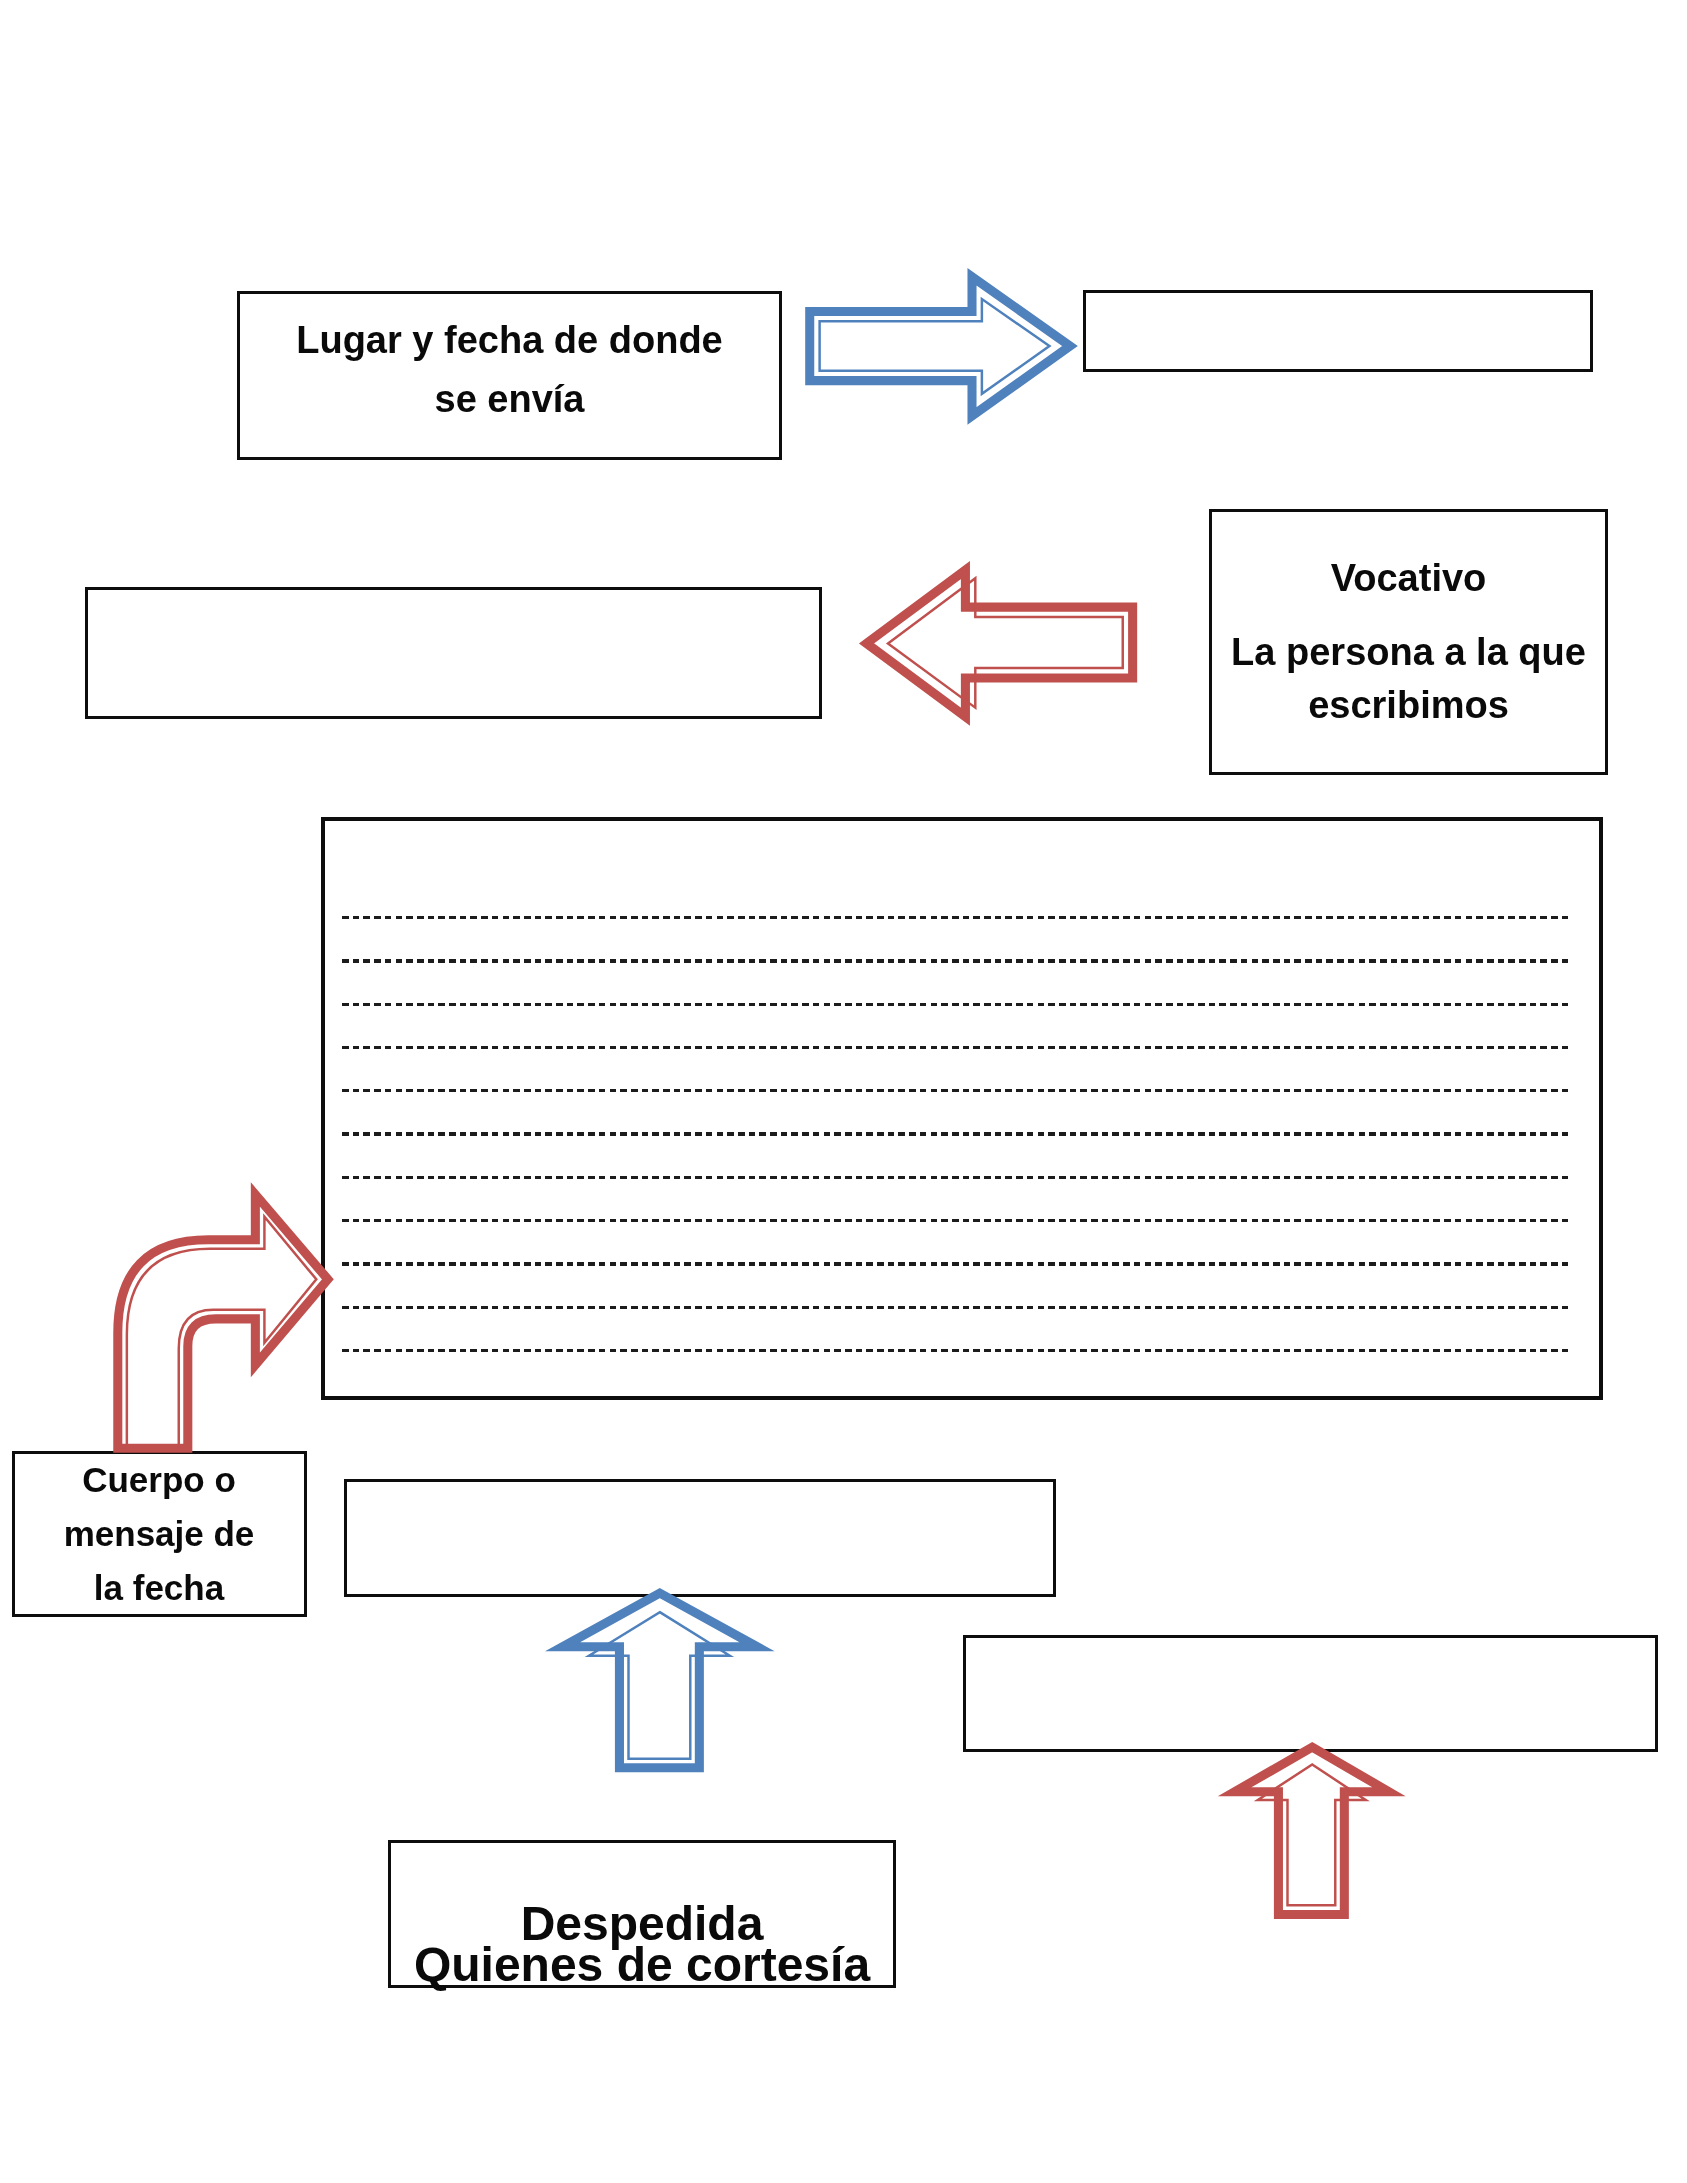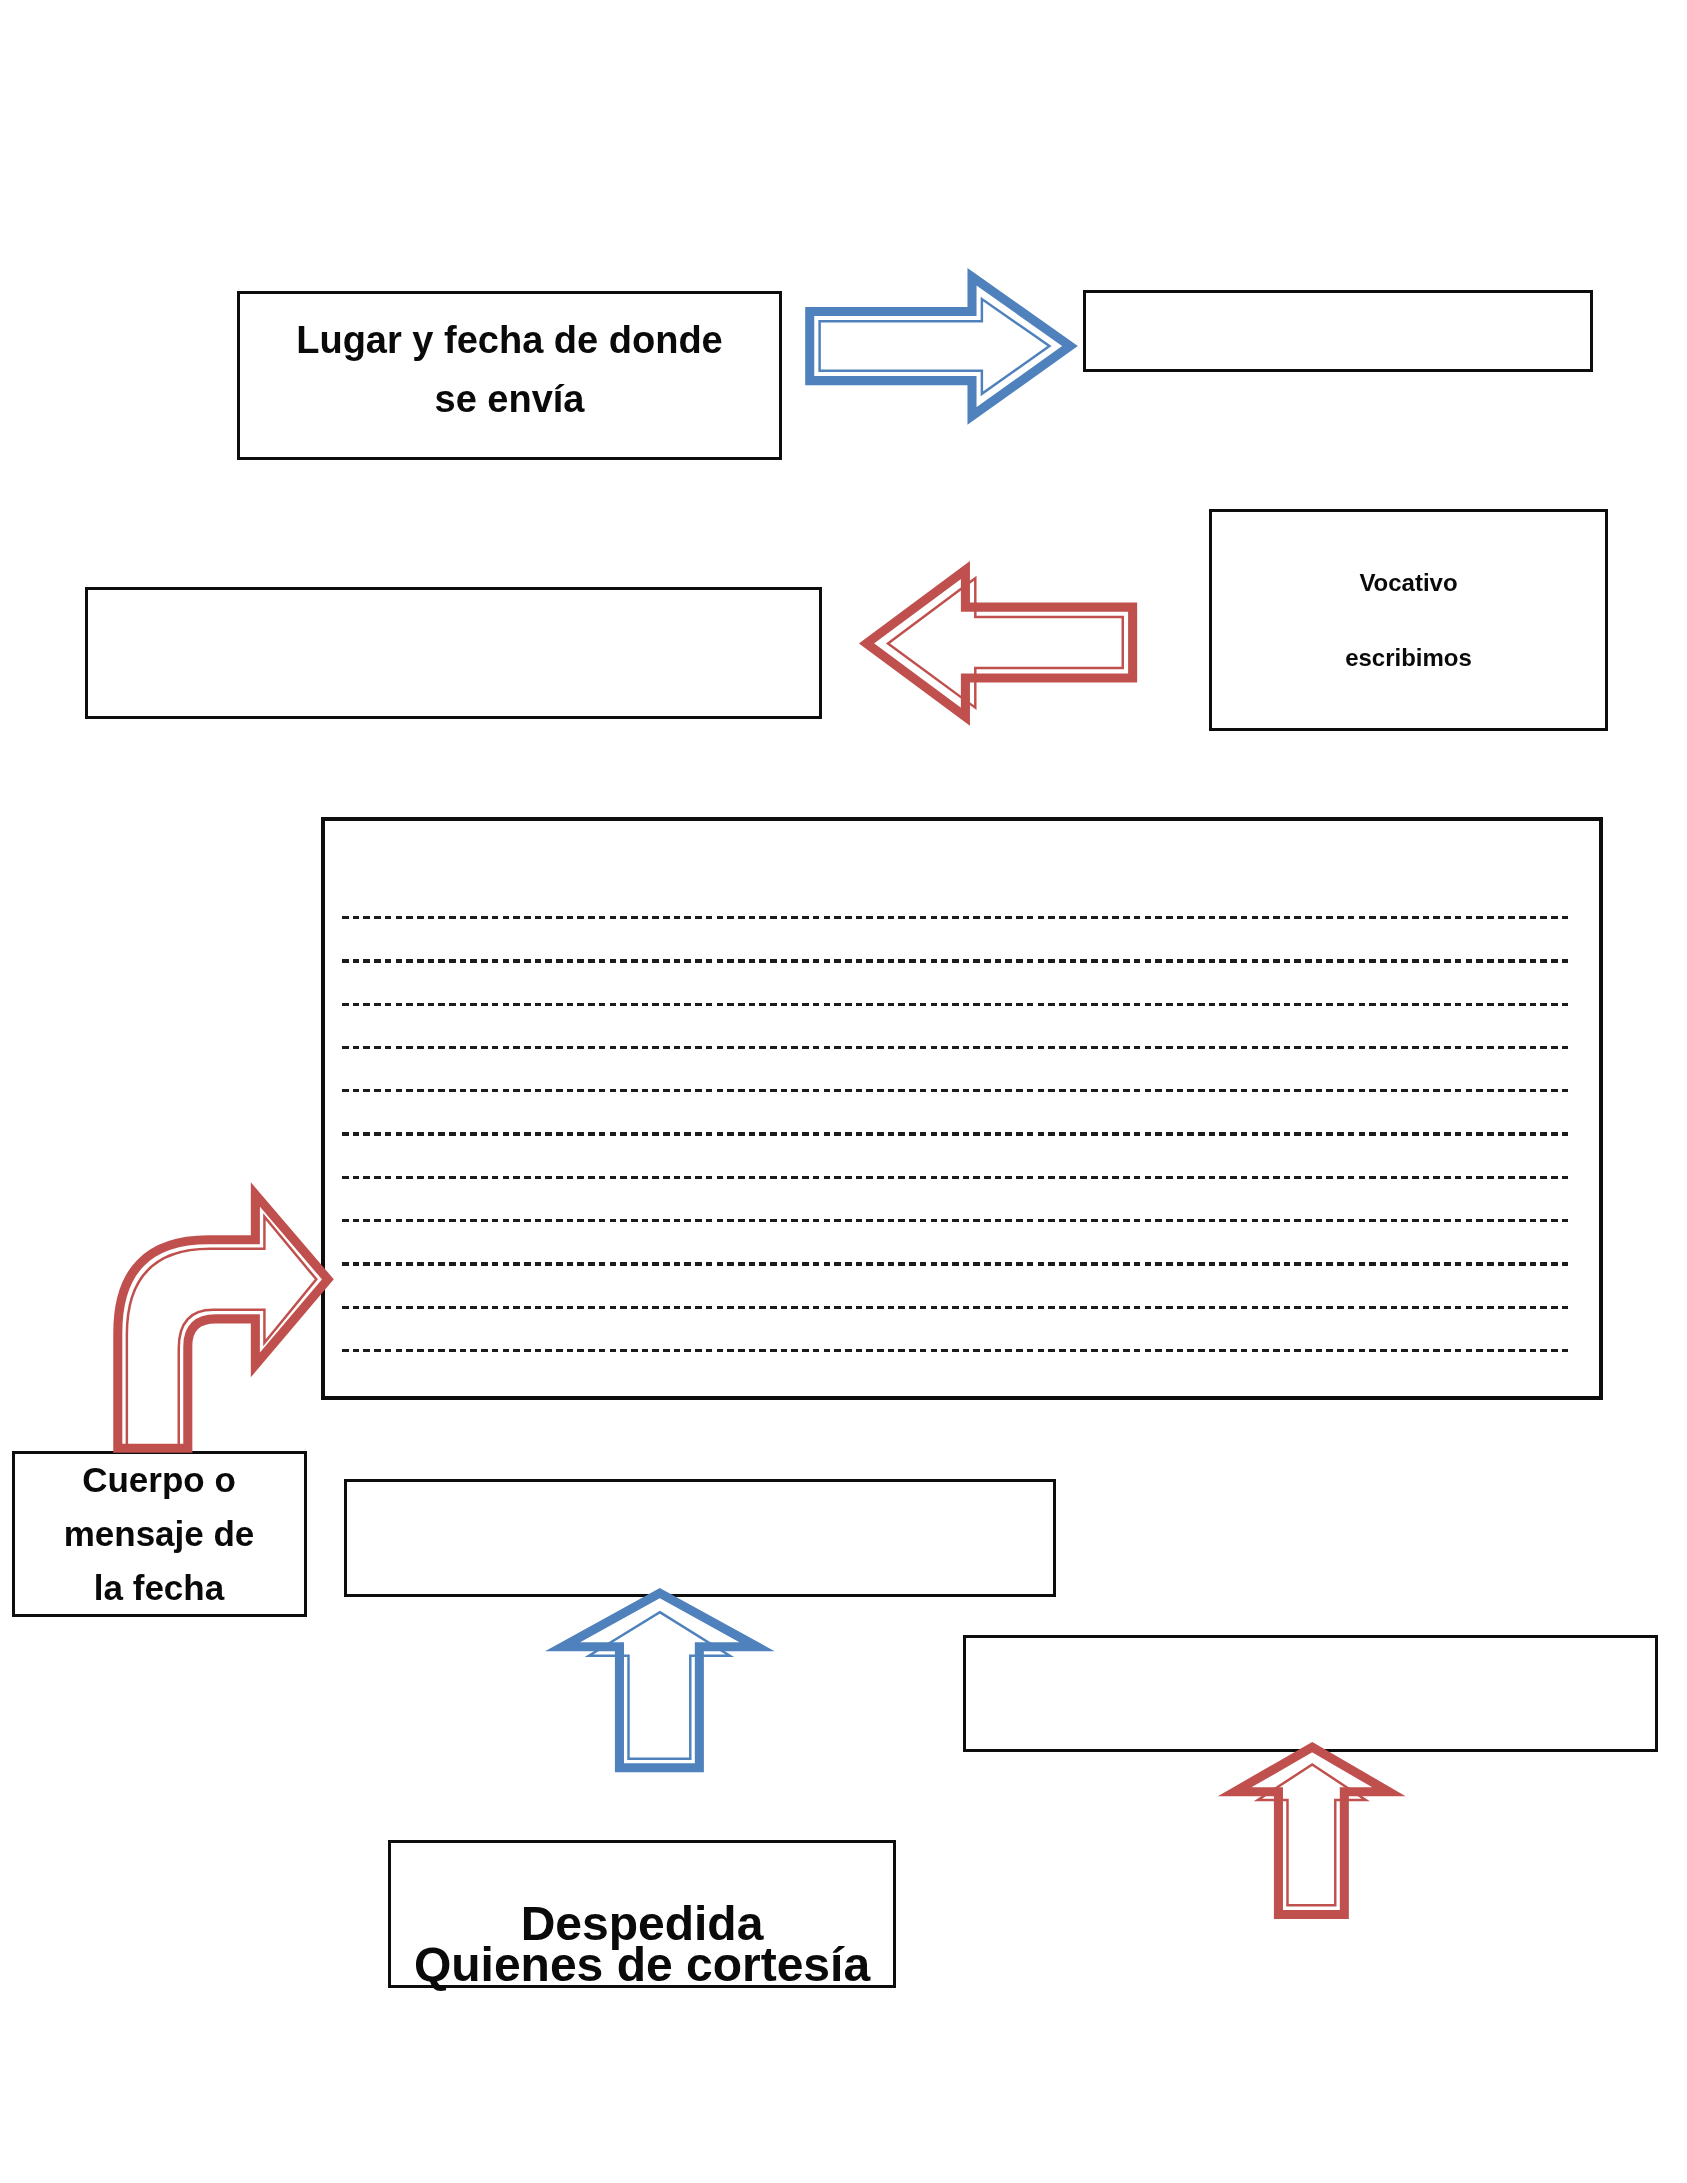--- a/index.html
+++ b/index.html
@@ -19,21 +19,21 @@
     flex-direction:column;
     align-items:center;
     justify-content:center;
     text-align:center;
     color:#0a0a0a;
     font-weight:bold;
   }
   .wbox .tline{white-space:nowrap;}
   
   #box-lugar{left:237px;top:291px;width:545px;height:169px;font-size:38px;line-height:59px;padding-bottom:11px;}
-  #box-vocativo{left:1209px;top:509px;width:399px;height:222px;font-size:24px;line-height:53px;}
+  #box-vocativo{left:1209px;top:509px;width:399px;height:266px;font-size:38px;line-height:53px;}
   #box-vocativo .tline.first{margin-bottom:21.4px;}
   #box-cuerpo{left:11.5px;top:1451px;width:295px;height:166px;font-size:35px;line-height:54px;}
   #box-despedida{left:388px;top:1840px;width:508px;height:148px;font-size:48px;line-height:41px;justify-content:flex-end;}
   #box-quienes{left:1015px;top:1920px;width:587px;height:178px;font-size:36px;line-height:41px;justify-content:space-evenly;}
   
   #box-answer-top{left:1083px;top:290px;width:510px;height:82px;}
   #box-answer-vocativo{left:85px;top:587px;width:737px;height:132px;}
   #box-body{left:321px;top:817px;width:1282px;height:583px;border-width:4.1px;}
   #box-answer-despedida{left:344px;top:1479px;width:712px;height:118px;}
   #box-answer-firma{left:963px;top:1635px;width:695px;height:117px;}
@@ -57,20 +57,21 @@
 
 <div id="page">
 
   <div class="wbox" id="box-lugar">
     <div class="tline">Lugar y fecha de donde</div>
     <div class="tline">se envía</div>
   </div>
 
   <div class="wbox" id="box-vocativo">
     <div class="tline first">Vocativo</div>
+    <div class="tline">La persona a la que</div>
     <div class="tline">escribimos</div>
   </div>
 
   <div class="wbox" id="box-cuerpo">
     <div class="tline">Cuerpo o</div>
     <div class="tline">mensaje de</div>
     <div class="tline">la fecha</div>
   </div>
 
   <div class="wbox" id="box-despedida">

